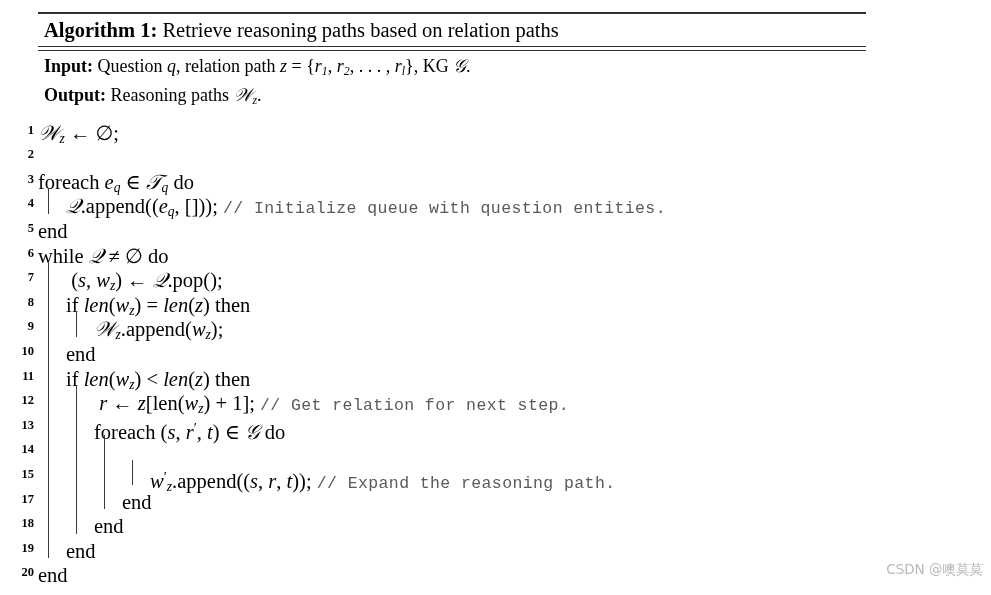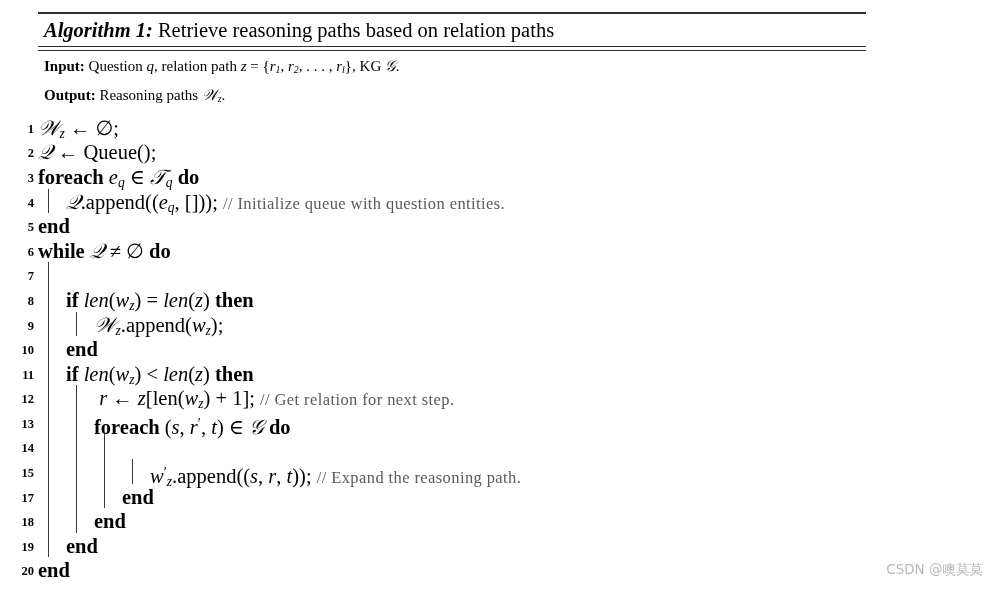--- a/index.html
+++ b/index.html
@@ -33,27 +33,27 @@
     border-bottom: 1.6px solid #2f2f2f;
     margin-top: 1px;
   }
 
   .caption {
     font-size: 20.5px;
     line-height: 28px;
     padding: 2px 0 1px 6px;
     white-space: nowrap;
   }
-  .caption .cap-strong { font-weight: bold; font-style: italic; }
+  .caption .cap-strong { font-weight: bold; }
 
   .io-block {
     padding: 3px 0 0 6px;
   }
   .io-line {
-    font-size: 15px;
+    font-size: 18px;
     line-height: 24.5px;
     white-space: nowrap;
   }
   .io-line .io-label { font-weight: bold; }
 
   #code-lines {
     position: relative;
     margin-top: 3px;
   }
 
@@ -73,21 +73,21 @@
     font-weight: bold;
     font-family: "Liberation Serif", "DejaVu Serif", serif;
     top: 7px;
     color: #000;
   }
 
   .content {
     position: absolute;
     top: 0;
     left: 0;
-    line-height: 27px;
+    line-height: 34px;
   }
 
   
   .guide {
     position: absolute;
     width: 1.4px;
     background: #3a3a3a;
     top: 0;
     height: 24.6px;
   }
@@ -95,25 +95,25 @@
   .g2 { left: 38px; }
   .g3 { left: 66px; }
   .g4 { left: 94px; }
 
   .ind0 { padding-left: 0px; }
   .ind1 { padding-left: 28px; }
   .ind2 { padding-left: 56px; }
   .ind3 { padding-left: 84px; }
   .ind4 { padding-left: 112px; }
 
-  .kw { font-weight: bold; }
+  .kw { font-weight: normal; }
   .mi { font-style: italic; }
   .cal { font-style: italic; font-family: "DejaVu Serif", serif; }
   .comment {
-    font-family: Liberation Serif, serif;
+    font-family: Liberation Mono, monospace;
     font-size: 16.5px;
     color: #5a5a5a;
     letter-spacing: 0.4px;
   }
   sub {
     font-size: 0.66em;
     vertical-align: -0.24em;
     font-style: italic;
   }
   sup {
@@ -158,21 +158,20 @@
 
   <div id="code-lines">
 
     <div class="code-line">
       <span class="lineno">1</span>
       <span class="content ind0"><span class="cal">𝒲</span><sub>z</sub> ← ∅;</span>
     </div>
 
     <div class="code-line">
       <span class="lineno">2</span>
-      <span class="content ind0"><span class="cal">𝒬</span> ← Queue();</span>
     </div>
 
     <div class="code-line">
       <span class="lineno">3</span>
       <span class="content ind0"><span class="kw">foreach</span> <span class="mi">e</span><sub>q</sub> ∈ <span class="cal">𝒯</span><sub>q</sub> <span class="kw">do</span></span>
     </div>
 
     <div class="code-line">
       <span class="lineno">4</span>
       <span class="guide g1"></span>
@@ -185,20 +184,21 @@
     </div>
 
     <div class="code-line">
       <span class="lineno">6</span>
       <span class="content ind0"><span class="kw">while</span> <span class="cal">𝒬</span> ≠ ∅ <span class="kw">do</span></span>
     </div>
 
     <div class="code-line">
       <span class="lineno">7</span>
       <span class="guide g1"></span>
+      <span class="content ind1">&nbsp;(<span class="mi">s</span>, <span class="mi">w</span><sub>z</sub>) ← <span class="cal">𝒬</span>.pop();</span>
     </div>
 
     <div class="code-line">
       <span class="lineno">8</span>
       <span class="guide g1"></span>
       <span class="content ind1"><span class="kw">if</span> <span class="mi">len</span>(<span class="mi">w</span><sub>z</sub>) = <span class="mi">len</span>(<span class="mi">z</span>) <span class="kw">then</span></span>
     </div>
 
     <div class="code-line">
       <span class="lineno">9</span>

